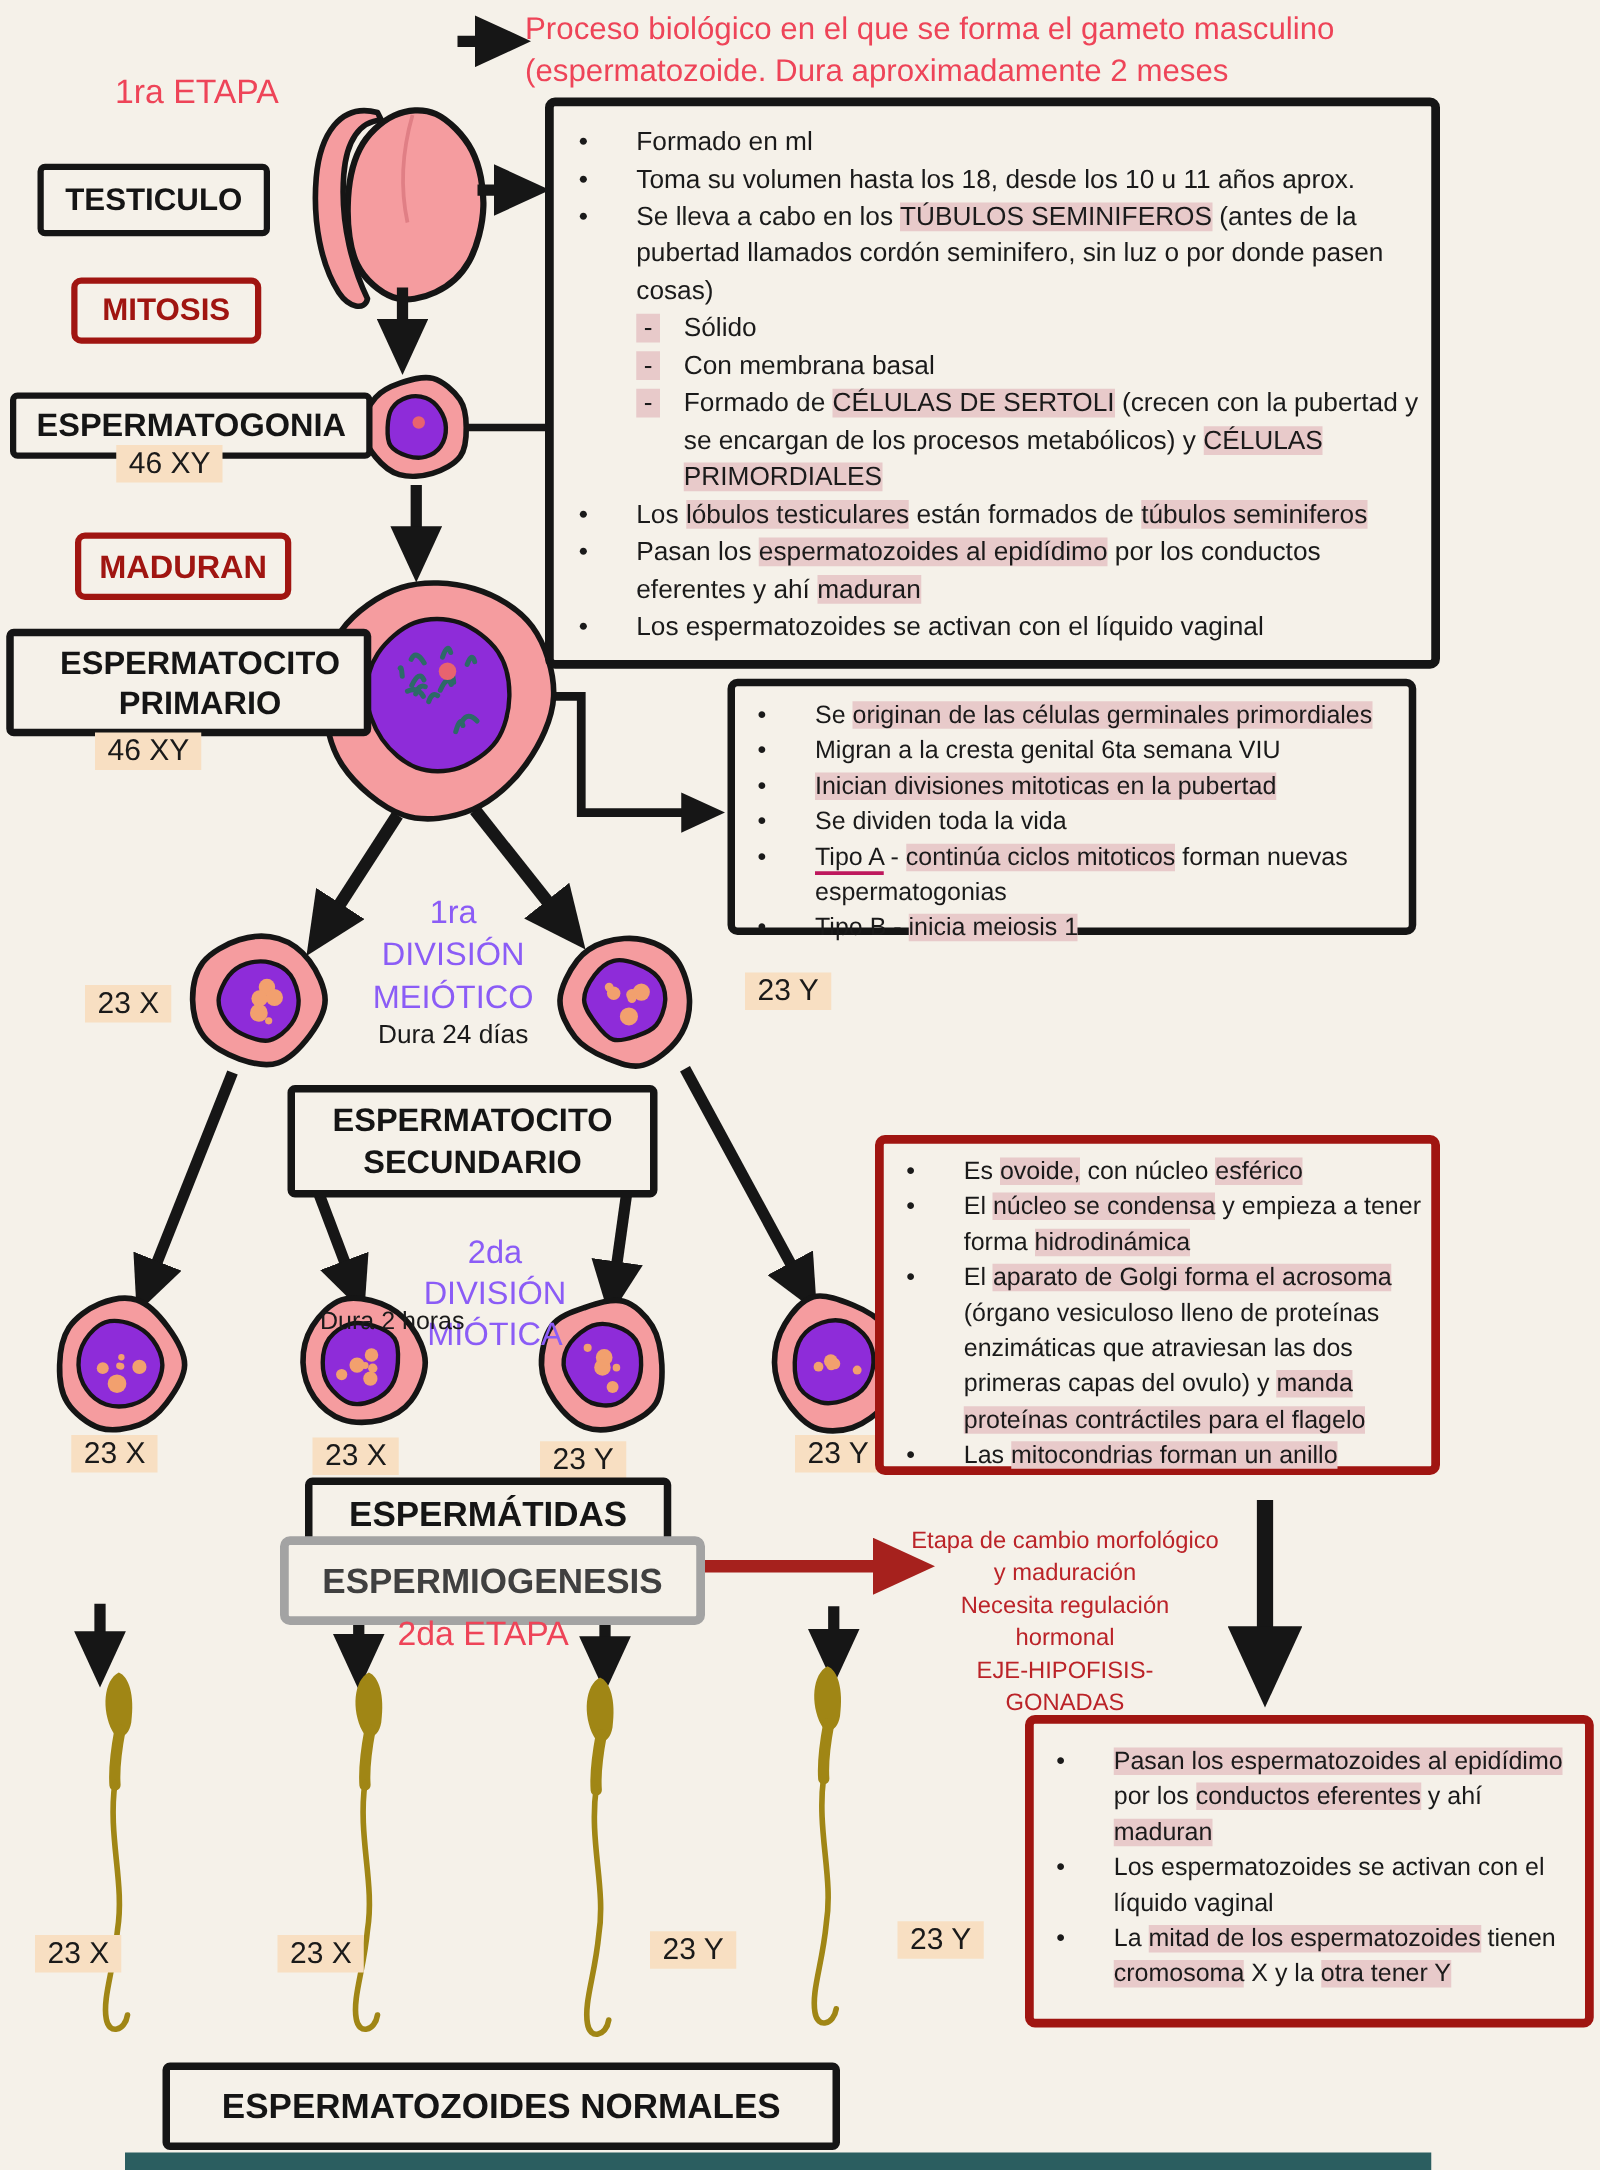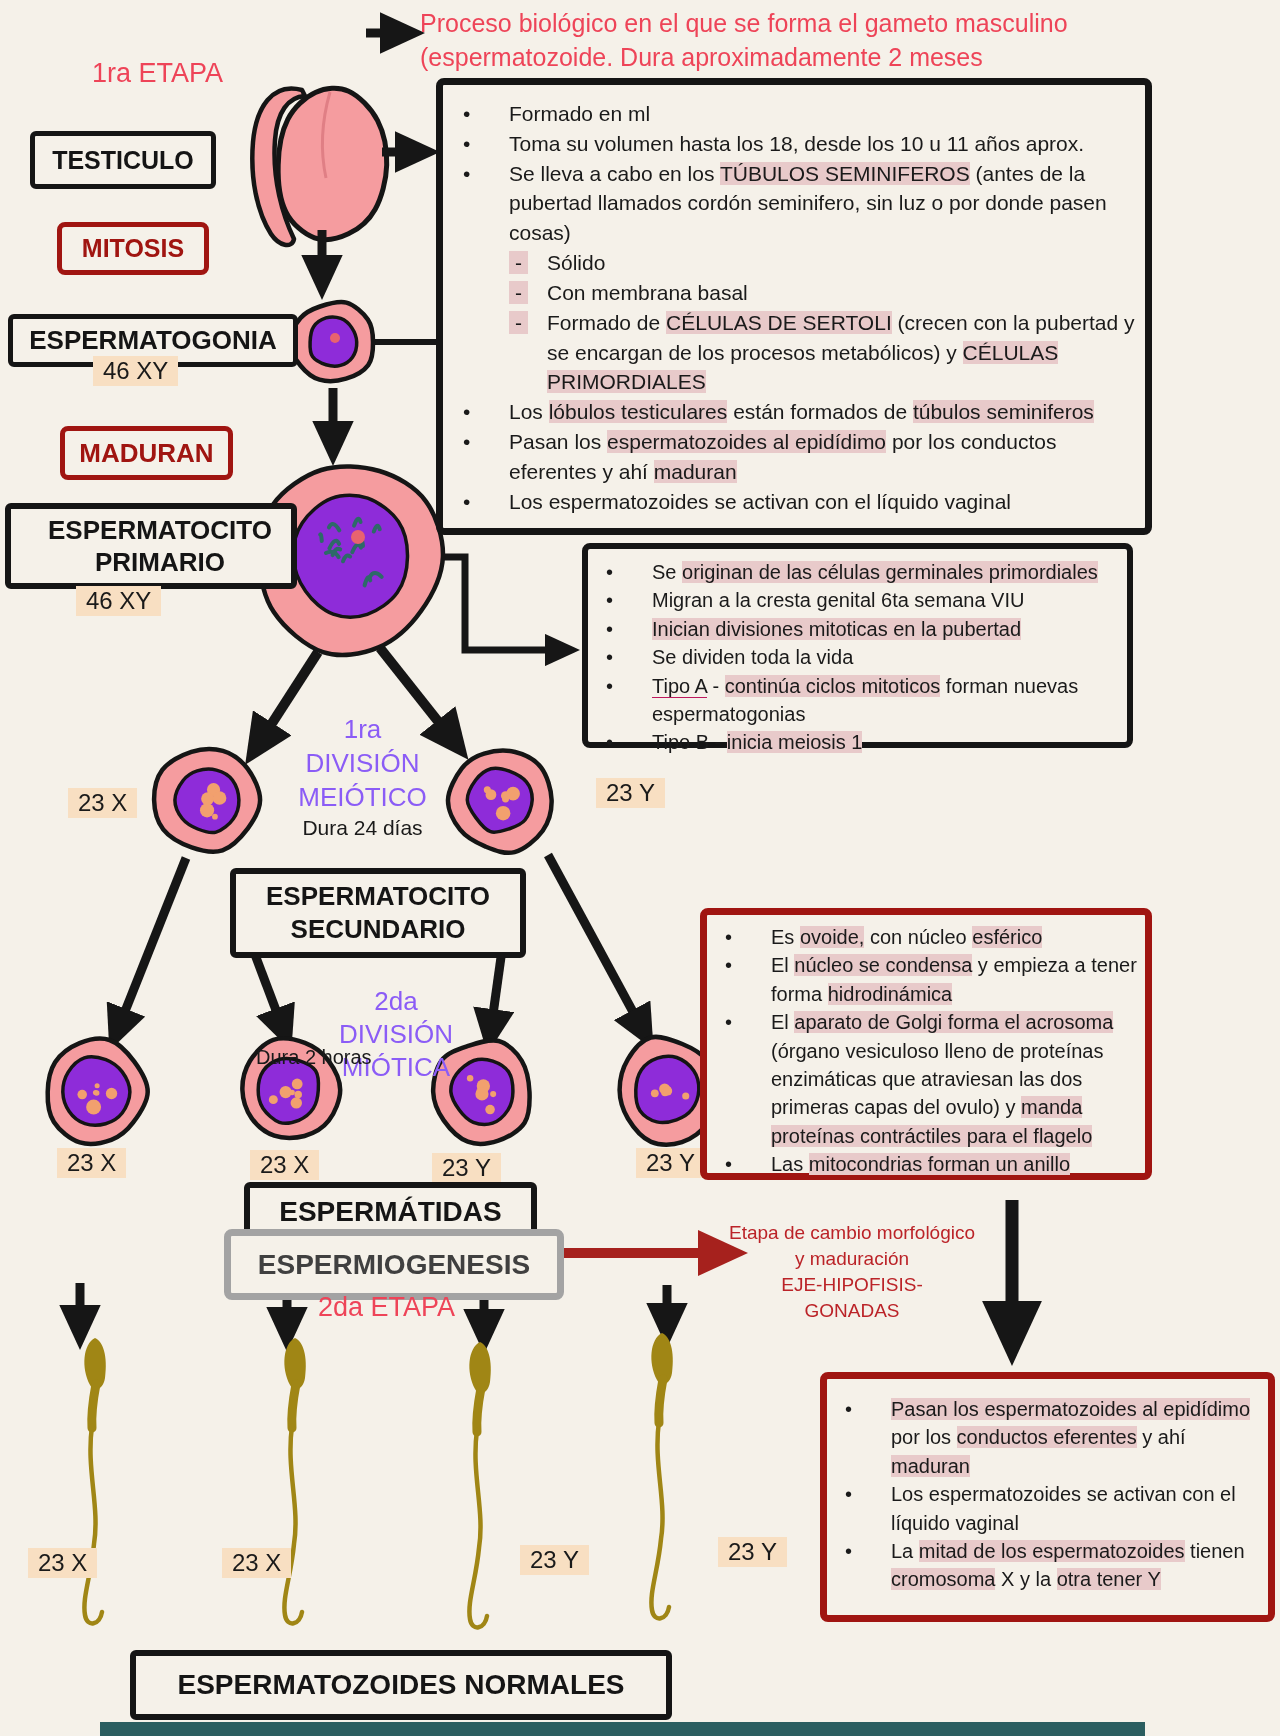--- a/index.html
+++ b/index.html
@@ -18,21 +18,21 @@
   .notered{color:#bb2328;}
   .infobox{position:absolute;border:7px solid #151515;border-radius:8px;
            background:#f5f1e9;box-sizing:border-box;}
   .infobox.red{border-color:#a01511;}
   .bl{display:flex;align-items:flex-start;}
   .bl.i1{padding-left:46px;}
   .mk{flex:none;padding-left:10px;}
   .mk .dash{background:#e8caca;padding:0 6px;line-height:1.1;display:inline-block;}
   .tx{flex:1;}
   .hl{background:#e8caca;}
-  .ul{border-bottom:1px solid #be185d;}
+  .ul{border-bottom:3px solid #be185d;}
   .tag{position:absolute;background:#f8dfc2;padding:1px 10px;font-size:24px;
        color:#1a1a1a;white-space:nowrap;}
   .ctr{text-align:center;}
 </style>
 </head>
 <body>
 
 <div class="page">
 
   <svg class="art" id="art">
@@ -275,20 +275,21 @@
   <div class="tag" style="left:636px;top:1148px;">23 Y</div>
 
   <div class="abs box bblack" style="left:244px;top:1182px;width:281px;height:48px;font-size:28px;">ESPERMÁTIDAS</div>
   <div class="abs box bpink" style="left:224px;top:1229px;width:326px;height:57px;font-size:28px;">ESPERMIOGENESIS</div>
   <div class="abs pinkred" style="left:318px;top:1292px;font-size:27px;"></div>
   <div class="abs pinkred" style="left:318px;top:1292px;font-size:27px;">2da ETAPA</div>
 
   <div class="abs notered ctr" style="left:728px;top:1220px;width:248px;font-size:19px;line-height:26px;">
     <div>Etapa de cambio morfológico</div>
     <div>y maduración</div>
+    <div>Necesita regulación hormonal</div>
     <div>EJE-HIPOFISIS-</div>
     <div>GONADAS</div>
   </div>
 
   <div class="infobox red" style="left:700px;top:908px;width:452px;height:272px;padding:8px 4px 4px 8px;font-size:20px;">
       <div class="bl" style="line-height: 1.42;">
         <span class="mk" style="width: 46px;"><span>•</span></span>
         <span class="tx"><span>Es </span><span class="hl">ovoide,</span><span> con núcleo </span><span class="hl">esférico</span></span>
       </div>
       <div class="bl" style="line-height: 1.42;">

